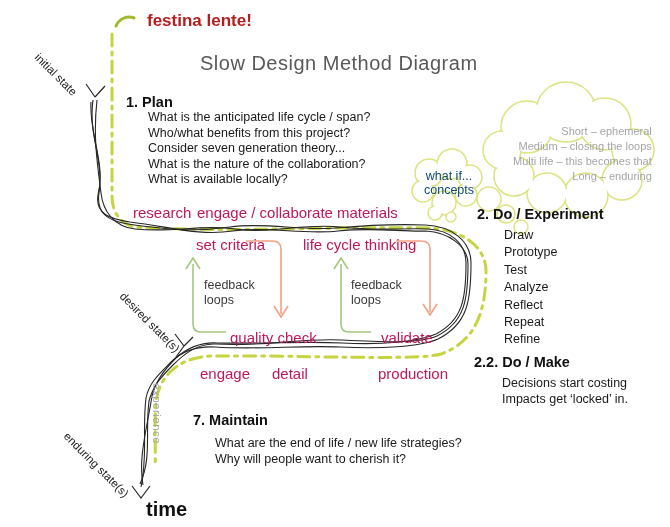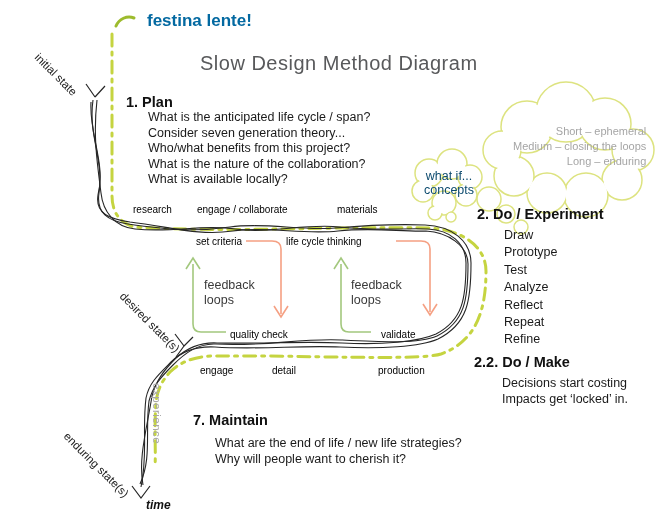--- a/index.html
+++ b/index.html
@@ -3,29 +3,29 @@
 <meta charset="utf-8">
 <style>
   html,body{margin:0;padding:0;background:#fff;}
   #stage{
     position:relative;width:670px;height:527px;background:#ffffff;overflow:hidden;
     font-family:"Liberation Sans","DejaVu Sans",sans-serif;color:#1a1a1a;
   }
   #diagram-svg{position:absolute;left:0;top:0;}
   .abs{position:absolute;white-space:nowrap;}
   .title{font-size:20px;color:#58595b;letter-spacing:.5px;}
-  .motto{font-size:17px;font-weight:bold;color:#0369a1;}
+  .motto{font-size:17px;font-weight:bold;color:#b91c1c;}
   .heading{font-size:14.5px;font-weight:bold;color:#111;}
   .body-text{font-size:12.5px;color:#1a1a1a;line-height:15.5px;white-space:nowrap;}
-  .gray-label{font-size:10px;color:#000000;}
+  .gray-label{font-size:15px;color:#be185d;}
   .cloud-text{font-size:11px;color:#a5a5a5;line-height:15px;text-align:right;}
   .whatif{font-size:12.5px;color:#0c4a6e;font-weight:500;line-height:13.5px;text-align:center;}
   .state-label{font-size:11.5px;color:#222;transform-origin:left top;transform:rotate(45deg);}
   .exp-label{font-size:11.5px;color:#a8a8a8;transform-origin:left top;transform:rotate(90deg);letter-spacing:.5px;}
-  .time-label{font-size:12px;font-weight:bold;font-style:italic;color:#111;}
+  .time-label{font-size:20px;font-weight:bold;color:#111;}
   .fb-label{font-size:12.5px;color:#3a3a3a;line-height:15px;}
   .do-list div{font-size:12.5px;color:#1a1a1a;line-height:17.4px;}
 </style>
 </head>
 <body>
 
 <div id="stage">
 
   <svg id="diagram-svg" width="670" height="527" viewBox="0 0 670 527">
 
@@ -106,42 +106,43 @@
 
   <div class="abs state-label" style="left:41px;top:51px;">initial state</div>
   <div class="abs state-label" style="left:126px;top:290px;">desired state(s)</div>
   <div class="abs state-label" style="left:70px;top:430px;">enduring state(s)</div>
   <div class="abs exp-label" style="left:163px;top:383px;">experience</div>
   <div class="abs time-label" style="left:146px;top:498px;">time</div>
 
   <div class="abs heading" style="left:126px;top:94px;">1. Plan</div>
   <div class="abs body-text" style="left:148px;top:110px;">
     <div>What is the anticipated life cycle / span?</div>
+    <div>Who/what benefits from this project?</div>
     <div>Consider seven generation theory...</div>
-    <div>Who/what benefits from this project?</div>
     <div>What is the nature of the collaboration?</div>
     <div>What is available locally?</div>
   </div>
 
   <div class="abs gray-label" style="left:133px;top:204px;">research</div>
   <div class="abs gray-label" style="left:197px;top:204px;">engage / collaborate</div>
   <div class="abs gray-label" style="left:337px;top:204px;">materials</div>
 
   <div class="abs cloud-text" style="left:513px;top:124px;">
     <div>Short – ephemeral</div>
     <div>Medium – closing the loops</div>
+    <div>Multi life – this becomes that</div>
     <div>Long – enduring</div>
   </div>
   <div class="abs whatif" style="left:424px;top:170px;">
     <div>what if...</div>
     <div>concepts</div>
   </div>
 
   <div class="abs gray-label" style="left:196px;top:236px;">set criteria</div>
-  <div class="abs gray-label" style="left:286px;top:236px;">life cycle thinking</div>
+  <div class="abs gray-label" style="left:303px;top:236px;">life cycle thinking</div>
   <div class="abs gray-label" style="left:230px;top:329px;">quality check</div>
   <div class="abs gray-label" style="left:381px;top:329px;">validate</div>
 
   <div class="abs fb-label" style="left:204px;top:278px;">
     <div>feedback</div>
     <div>loops</div>
   </div>
   <div class="abs fb-label" style="left:351px;top:278px;">
     <div>feedback</div>
     <div>loops</div>

